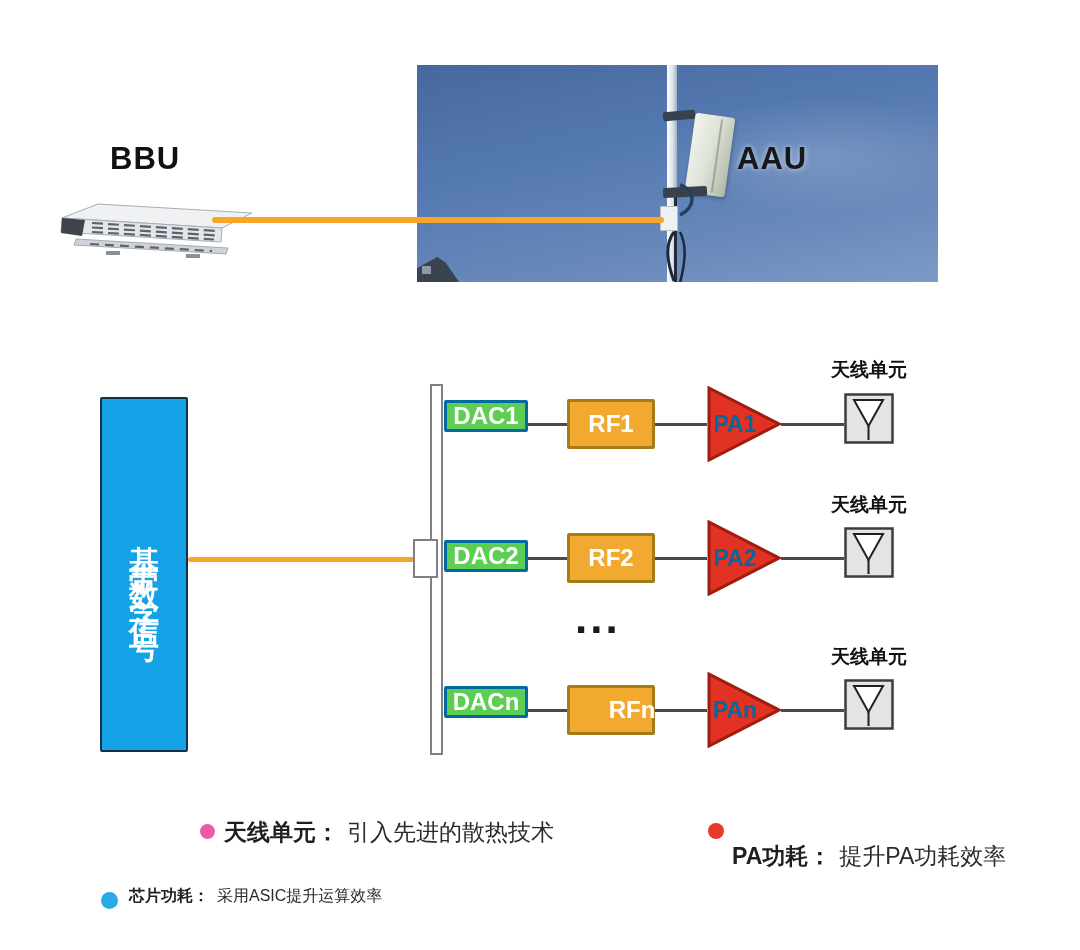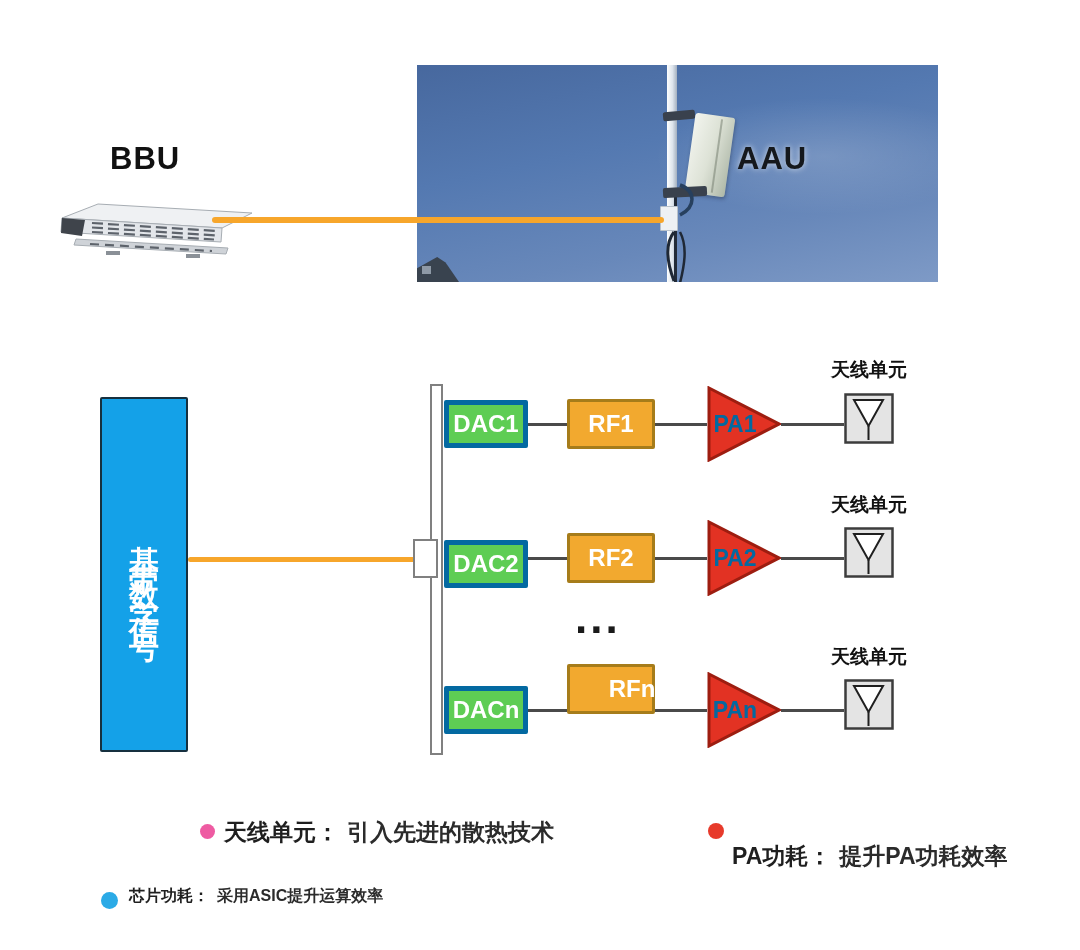--- a/index.html
+++ b/index.html
@@ -66,22 +66,22 @@
   }
   #vbar{
     left:430px;top:384px;width:13px;height:371px;box-sizing:border-box;
     background:#ffffff;border:2px solid #808080;z-index:4;
   }
   #splitter{
     left:413px;top:539px;width:25px;height:39px;box-sizing:border-box;
     background:#ffffff;border:2px solid #808080;z-index:6;
   }
   .dac{
-    left:444px;width:84px;height:48px;box-sizing:border-box;z-index:5;
-    background:#5ecd54;border:5px solid #0369a1;border-radius:2px;
+    left:444px;width:84px;height:32px;box-sizing:border-box;z-index:5;
+    background:#5ecd54;border:3px solid #0369a1;border-radius:2px;
     display:flex;align-items:center;justify-content:center;
     color:#fff;font-size:24px;font-weight:bold;
   }
   .rf{
     left:567px;width:88px;height:50px;box-sizing:border-box;
     background:#f2a92f;border:3px solid #a67c1a;border-radius:2px;
     display:flex;align-items:center;justify-content:center;
     color:#fff;font-size:24px;font-weight:bold;
   }
   .conn{background:#4a4a4a;height:3px;}
@@ -102,21 +102,21 @@
     letter-spacing:3px;line-height:40px;
   }
 
   
   .dot{border-radius:50%;}
   .dot-pink{background:#ee5ba2;}
   .dot-red{background:#e73a2b;}
   .dot-blue{background:#2baae6;}
   .legend-text{font-size:23px;color:#2b2b2b;white-space:nowrap;}
   .legend-text .term{font-weight:bold;color:#1f1f1f;}
-  .legend-text .desc{margin-left:8px;font-weight:bold;}
+  .legend-text .desc{margin-left:8px;}
 </style>
 </head>
 <body>
 
 <div class="abs unit-label" id="bbu-label">BBU</div>
 
 <svg class="abs" id="bbu-device" viewBox="0 0 210 66">
   <polygon points="16,26 52,12 206,21 176,36" fill="#eff1f3" stroke="#a7adb3" stroke-width="1"></polygon>
   <polygon points="16,26 176,36 175,50 15,40" fill="#e3e6ea" stroke="#a7adb3" stroke-width="1"></polygon>
   <polygon points="16,26 15,41 36,44 39,28" fill="#3f444b"></polygon>
@@ -200,21 +200,21 @@
     <polygon points="10,7 39,7 24.5,33" fill="#ffffff" stroke="#1f1f1f" stroke-width="2"></polygon>
     <line x1="24.5" y1="33" x2="24.5" y2="47" stroke="#1f1f1f" stroke-width="2"></line>
   </svg>
 </div>
 <div class="abs ant-label" style="top:492px;">天线单元</div>
 
 <div class="abs" id="ellipsis-dots">...</div>
 
 <div class="abs dac" style="top:686px;">DACn</div>
 <div class="abs conn" style="left:528px;top:709px;width:40px;"></div>
-<div class="abs rf" style="top:664px;padding-left:42px;">RFn</div>
+<div class="abs rf" style="top:685px;padding-left:42px;">RFn</div>
 <div class="abs conn" style="left:655px;top:709px;width:52px;"></div>
 <div class="abs pa" style="left:707px;top:672px;">
   <svg viewBox="0 0 74 76" width="74" height="76">
       <polygon points="2,2 72,38 2,74" fill="#e23223" stroke="#9d1d10" stroke-width="3"></polygon>
     </svg>
   <span>PAn</span>
 </div>
 <div class="abs conn" style="left:781px;top:709px;width:63px;"></div>
 <div class="abs antenna" style="left:844px;top:679px;">
   <svg viewBox="0 0 50 51" width="50" height="51">

